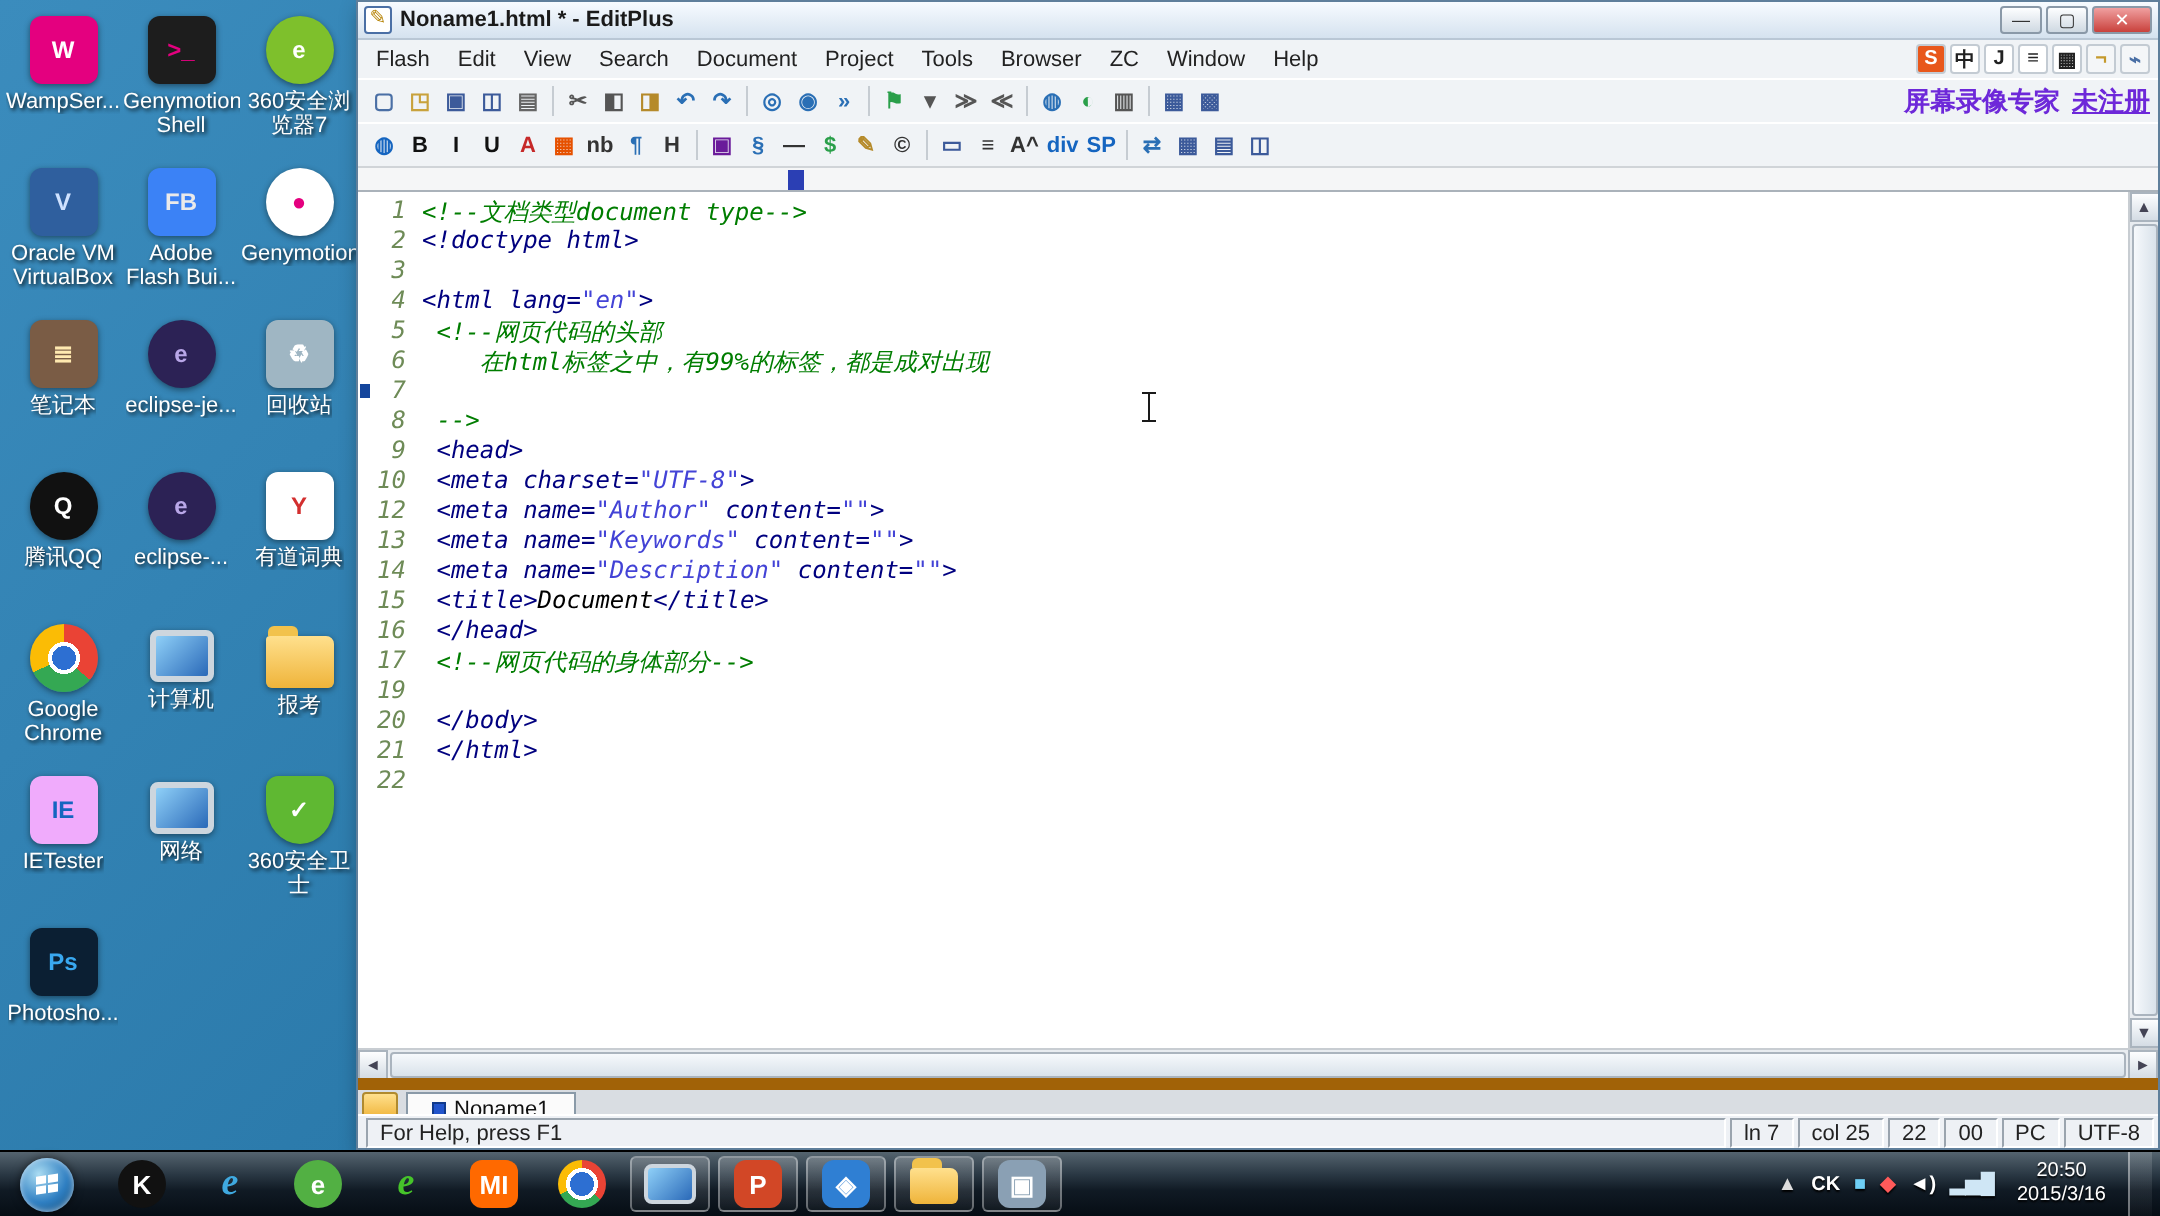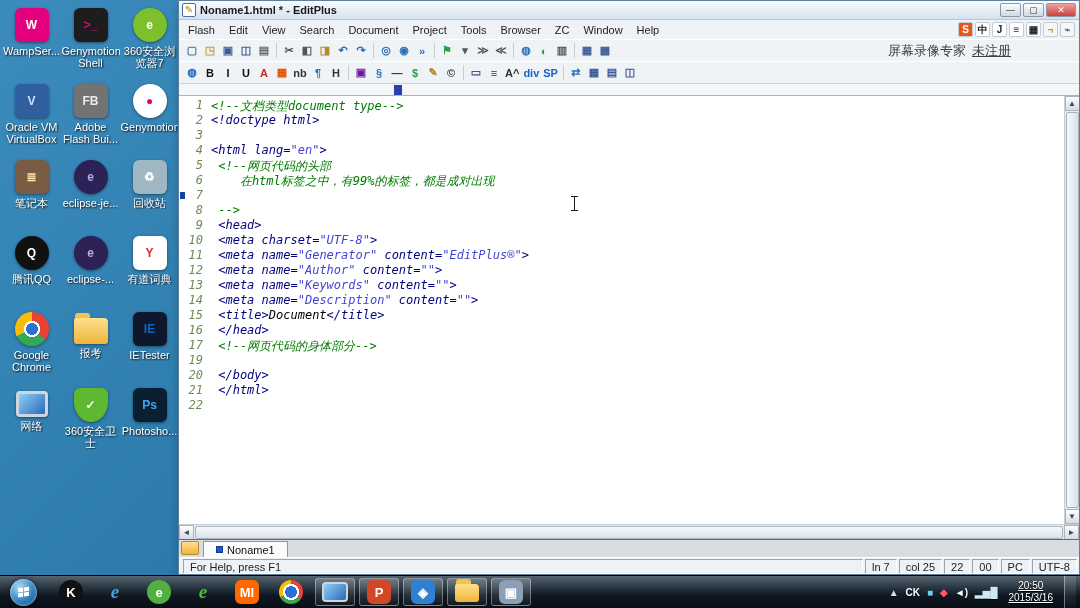--- a/index.html
+++ b/index.html
@@ -45,21 +45,21 @@
   .menu-item{padding:2px 7px;color:#222;}
   .menu-right{margin-left:auto;display:flex;align-items:center;gap:2px;padding-right:4px;}
   .mini{width:15px;height:15px;font-size:10px;font-weight:bold;display:flex;align-items:center;
         justify-content:center;border:1px solid #c3cbd3;border-radius:2px;}
 
   .toolbar{height:22px;display:flex;align-items:center;background:#f0f3f6;border-top:1px solid #fff;
            padding:0 4px;}
   .tbtn{min-width:18px;height:18px;display:flex;align-items:center;justify-content:center;
         font-size:11px;font-weight:bold;border:1px solid transparent;border-radius:2px;padding:0 1px;}
   .tsep{width:1px;height:15px;background:#c6ccd2;margin:0 3px;}
-  .watermark{margin-left:auto;margin-right:64px;color:#404040;font-weight:normal;font-size:13px;white-space:nowrap;}
+  .watermark{margin-left:auto;color:#6d28d9;font-weight:bold;font-size:13px;white-space:nowrap;}
   .watermark .wm2{text-decoration:underline;margin-left:6px;}
 
   .ruler{height:13px;background:#f5f6f7;border-top:1px solid #d0d4d8;border-bottom:1px solid #aab2ba;
          font-family:"DejaVu Sans Mono",monospace;font-size:12px;line-height:11px;color:#444;
          padding-left:41px;overflow:hidden;position:relative;white-space:pre;}
   .ruler-marker{position:absolute;top:1px;width:8px;height:10px;background:#2b3fb4;}
 
   .editor{flex:1;position:relative;background:#fff;overflow:hidden;}
   .codearea{position:absolute;left:0;top:0;right:15px;bottom:0;overflow:hidden;padding-top:2px;
             font-family:"DejaVu Sans Mono",monospace;font-style:italic;font-size:12px;}
@@ -77,21 +77,21 @@
   .vscroll{position:absolute;right:0;top:0;bottom:0;width:15px;background:#e8ecf0;border-left:1px solid #c8cdd2;
            display:flex;flex-direction:column;justify-content:space-between;align-items:center;}
   .sbtn{width:15px;height:15px;background:linear-gradient(#fdfeff,#d4dce4);border:1px solid #aab4be;
         font-size:8px;line-height:13px;text-align:center;color:#445;}
   .vthumb{flex:1;width:13px;margin:1px 0;background:linear-gradient(90deg,#f6f9fc,#d9e2ea);
           border:1px solid #aab4be;border-radius:2px;}
   .hscroll{height:15px;background:#e8ecf0;border-top:1px solid #c8cdd2;display:flex;align-items:center;}
   .hthumb{flex:1;height:13px;margin:0 1px;background:linear-gradient(#f6f9fc,#d9e2ea);
           border:1px solid #aab4be;border-radius:2px;}
 
-  .tabbar{height:18px;background:#d9dde2;border-top:1px solid #a16207;display:flex;align-items:flex-start;
+  .tabbar{height:18px;background:#d9dde2;border-top:6px solid #a16207;display:flex;align-items:flex-start;
           padding:1px 2px 0 2px;gap:4px;}
   .folder-btn{width:18px;height:14px;background:linear-gradient(#ffe08d,#efb43a);border:1px solid #b08a2e;
               border-radius:2px;}
   .tab{display:flex;align-items:center;gap:4px;background:#fbfbfb;border:1px solid #8a9aa8;border-bottom:none;
        padding:0 12px;height:16px;font-size:11px;color:#111;}
   .tab .dot{width:7px;height:7px;background:#2255cc;border:1px solid #103a8c;}
 
   .statusbar{height:17px;background:#eef1f5;border-top:1px solid #fff;display:flex;align-items:center;
              padding:0 2px;font-size:11px;color:#222;}
   .scell{border:1px solid;border-color:#9aa4ae #fff #fff #9aa4ae;height:15px;line-height:14px;
@@ -110,21 +110,21 @@
   .tb-app{width:40px;height:28px;margin:0 2px;display:flex;align-items:center;justify-content:center;
           border:1px solid transparent;border-radius:3px;}
   .tb-app.open{border-color:rgba(255,255,255,.35);
           background:linear-gradient(rgba(255,255,255,.22),rgba(255,255,255,.04));}
   .tb-ic{width:24px;height:24px;display:flex;align-items:center;justify-content:center;
          font-weight:bold;font-size:13px;}
   .tb-ic.sh-monitor{width:26px !important;height:20px !important;margin-top:0;border-width:2px;}
   .tb-ic.sh-folder{height:18px !important;width:24px;margin-top:2px;}
   .tray{margin-left:auto;display:flex;align-items:center;gap:7px;padding-right:4px;color:#fff;}
   .tray .ti{font-size:10px;font-weight:bold;text-shadow:0 1px 1px #000;}
-  .clock{text-align:center;font-size:10px;line-height:12px;color:#fff;text-shadow:0 1px 1px #000;margin:0 4px;text-decoration:underline;}
+  .clock{text-align:center;font-size:10px;line-height:12px;color:#fff;text-shadow:0 1px 1px #000;margin:0 4px;}
   .showdesk{width:12px;height:33px;border-left:1px solid rgba(255,255,255,.4);
             background:linear-gradient(rgba(255,255,255,.15),rgba(255,255,255,.02));}
 
   
   .ibeam{position:absolute;left:570px;top:196px;width:9px;height:15px;z-index:40;}
   .ibeam::before{content:"";position:absolute;left:4px;top:1px;bottom:1px;width:1px;background:#1a1a1a;}
   .ibeam::after{content:"";position:absolute;left:1px;right:1px;top:0;height:1px;background:#1a1a1a;
                 box-shadow:0 14px #1a1a1a;}
 </style>
 </head>
@@ -141,21 +141,21 @@
     </div>
     <div class="dicon">
       <span class="ic sh-circle" style="background: rgb(126, 192, 44); color: rgb(255, 255, 255);">e</span>
       <span class="lbl">360安全浏览器7</span>
     </div>
     <div class="dicon">
       <span class="ic sh-square" style="background: rgb(47, 95, 158); color: rgb(207, 226, 255);">V</span>
       <span class="lbl">Oracle VM VirtualBox</span>
     </div>
     <div class="dicon">
-      <span class="ic sh-square" style="background: #737373; color: rgb(234, 234, 234);">FB</span>
+      <span class="ic sh-square" style="background: #3b82f6; color: rgb(234, 234, 234);">FB</span>
       <span class="lbl">Adobe Flash Bui...</span>
     </div>
     <div class="dicon">
       <span class="ic sh-circle" style="background: rgb(255, 255, 255); color: rgb(228, 0, 127);">●</span>
       <span class="lbl">Genymotion</span>
     </div>
     <div class="dicon">
       <span class="ic sh-square" style="background: rgb(122, 92, 69); color: rgb(255, 233, 176);">≣</span>
       <span class="lbl">笔记本</span>
     </div>
@@ -177,25 +177,29 @@
     </div>
     <div class="dicon">
       <span class="ic sh-square" style="background: rgb(255, 255, 255); color: rgb(211, 47, 47);">Y</span>
       <span class="lbl">有道词典</span>
     </div>
     <div class="dicon">
       <span class="ic sh-chrome"></span>
       <span class="lbl">Google Chrome</span>
     </div>
     <div class="dicon">
+      <span class="ic sh-monitor"></span>
+      <span class="lbl">计算机</span>
+    </div>
+    <div class="dicon">
       <span class="ic sh-folder" style="background: rgb(243, 198, 78); color: rgb(154, 119, 34);"></span>
       <span class="lbl">报考</span>
     </div>
     <div class="dicon">
-      <span class="ic sh-square" style="background: #0f172a; color: rgb(21, 101, 192);">IE</span>
+      <span class="ic sh-square" style="background: #f0abfc; color: rgb(21, 101, 192);">IE</span>
       <span class="lbl">IETester</span>
     </div>
     <div class="dicon">
       <span class="ic sh-monitor"></span>
       <span class="lbl">网络</span>
     </div>
     <div class="dicon">
       <span class="ic sh-shield" style="background: rgb(95, 184, 50); color: rgb(255, 255, 255);">✓</span>
       <span class="lbl">360安全卫士</span>
     </div>
@@ -353,25 +357,20 @@
           <span class="eln">9</span>
           <span class="etxt"><span class="s-t"> &lt;head&gt;</span></span>
         </div>
         <div class="erow">
           <span class="emargin"></span>
           <span class="eln">10</span>
           <span class="etxt"><span class="s-t"> &lt;meta charset=</span><span class="s-v">"UTF-8"</span><span class="s-t">&gt;</span></span>
         </div>
         <div class="erow">
           <span class="emargin"></span>
-          <span class="eln">11</span>
-          <span class="etxt"><span class="s-t"> &lt;meta name=</span><span class="s-v">"Generator"</span><span class="s-t"> content=</span><span class="s-v">"EditPlus®"</span><span class="s-t">&gt;</span></span>
-        </div>
-        <div class="erow">
-          <span class="emargin"></span>
           <span class="eln">12</span>
           <span class="etxt"><span class="s-t"> &lt;meta name=</span><span class="s-v">"Author"</span><span class="s-t"> content=</span><span class="s-v">""</span><span class="s-t">&gt;</span></span>
         </div>
         <div class="erow">
           <span class="emargin"></span>
           <span class="eln">13</span>
           <span class="etxt"><span class="s-t"> &lt;meta name=</span><span class="s-v">"Keywords"</span><span class="s-t"> content=</span><span class="s-v">""</span><span class="s-t">&gt;</span></span>
         </div>
         <div class="erow">
           <span class="emargin"></span>

